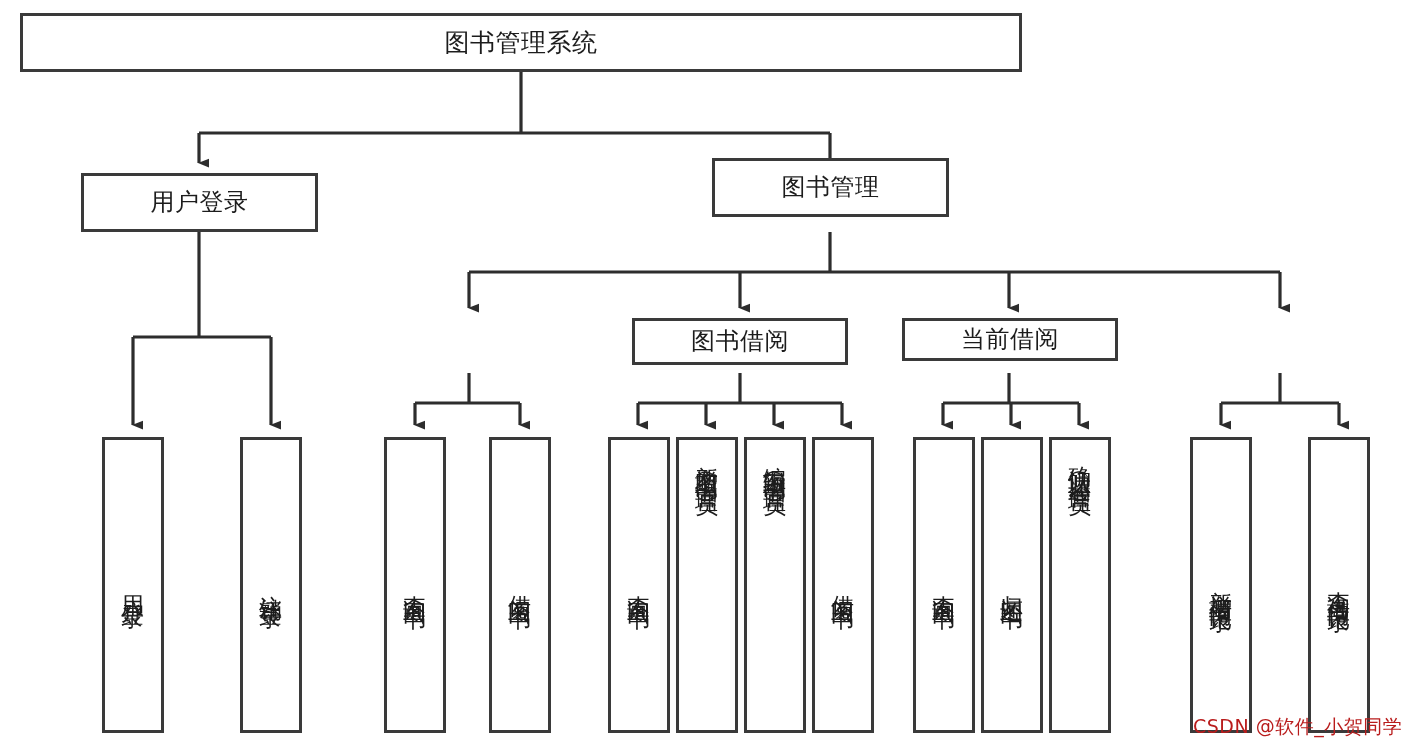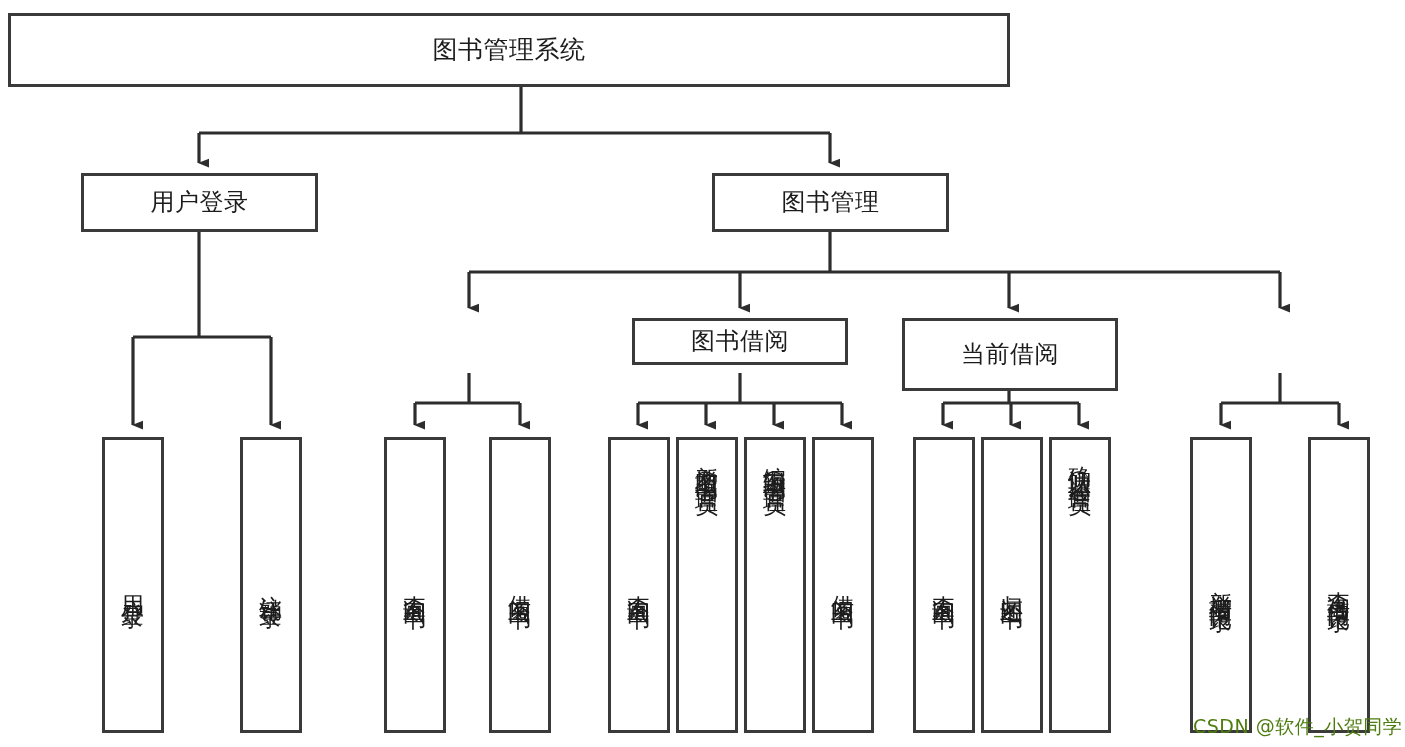--- a/index.html
+++ b/index.html
@@ -63,21 +63,21 @@
     letter-spacing: 4px;
     white-space: nowrap;
   }
   .node.vert.centered {
     align-items: center;
     padding-top: 0;
   }
   .watermark {
     position: absolute;
     z-index: 8;
-    color: #4d7c0f;
+    color: #b91c1c;
     font-size: 19px;
     white-space: nowrap;
     letter-spacing: 0.5px;
   }
 </style>
 </head>
 <body>
 
 <div id="diagram-root">
 
@@ -124,38 +124,38 @@
       <line x1="1011" y1="403" x2="1011" y2="425" marker-end="url(#arrowhead)"></line>
       <line x1="1079" y1="403" x2="1079" y2="425" marker-end="url(#arrowhead)"></line>
 
       <line x1="1280" y1="373" x2="1280" y2="403"></line>
       <line x1="1221" y1="403" x2="1339" y2="403"></line>
       <line x1="1221" y1="403" x2="1221" y2="425" marker-end="url(#arrowhead)"></line>
       <line x1="1339" y1="403" x2="1339" y2="425" marker-end="url(#arrowhead)"></line>
     </g>
   </svg>
 
-  <div class="node horiz level-1" style="left:8px; top:13px; width:1002px; height:74px;">
+  <div class="node horiz level-1" style="left:20px; top:13px; width:1002px; height:59px;">
     <span class="node-label">图书管理系统</span>
   </div>
 
   <div class="node horiz" style="left:81px; top:173px; width:237px; height:59px;">
     <span class="node-label">用户登录</span>
   </div>
 
-  <div class="node horiz" style="left:712px; top:173px; width:237px; height:59px;">
+  <div class="node horiz" style="left:712px; top:158px; width:237px; height:59px;">
     <span class="node-label">图书管理</span>
   </div>
 
 
   <div class="node horiz" style="left:632px; top:318px; width:216px; height:47px;">
     <span class="node-label">图书借阅</span>
   </div>
 
-  <div class="node horiz" style="left:902px; top:318px; width:216px; height:73px;">
+  <div class="node horiz" style="left:902px; top:318px; width:216px; height:43px;">
     <span class="node-label">当前借阅</span>
   </div>
 
 
   <div class="node vert centered" style="left:102px; top:437px; width:62px; height:296px;">
     <span class="node-label">用户登录</span>
   </div>
 
   <div class="node vert centered" style="left:240px; top:437px; width:62px; height:296px;">
     <span class="node-label">注销登录</span>

